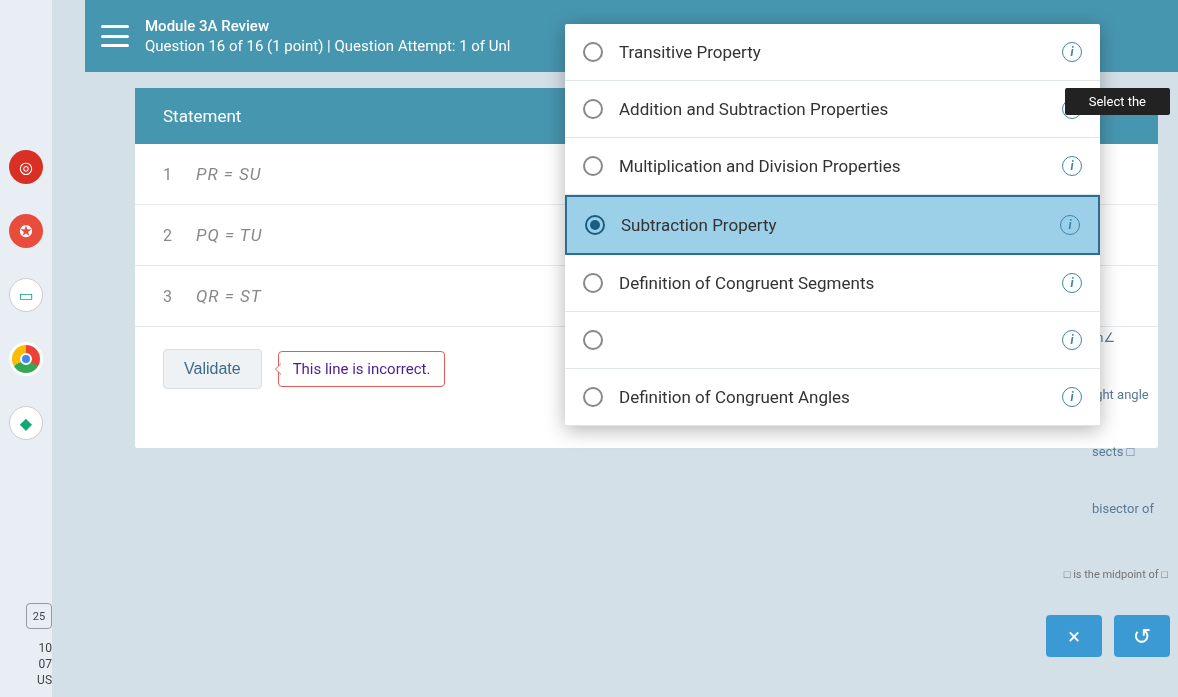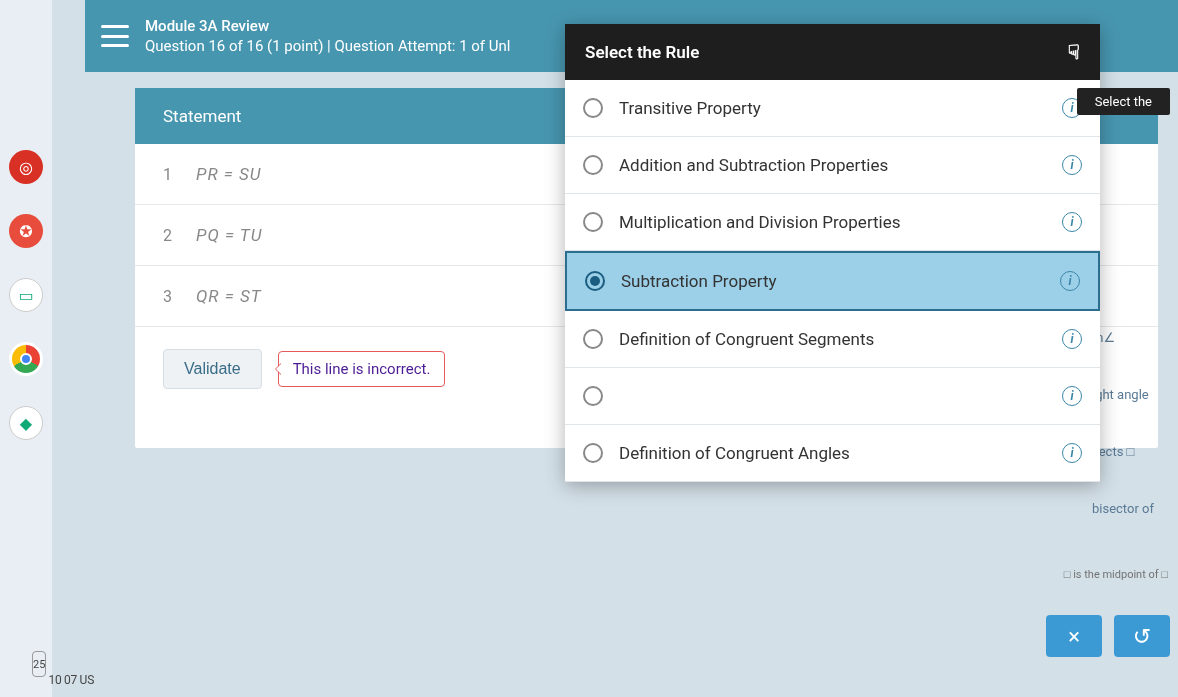--- a/index.html
+++ b/index.html
@@ -46,22 +46,22 @@
     }
     .dock-chrome::after {
       content:'';
       position:absolute; inset:11px;
       border-radius:50%;
       background:#4285f4; border:2px solid #fff;
     }
     .dock-plain { background:#fff; border:1px solid #ccc; color:#1a7; }
     .dock-tray {
       position:absolute; bottom:10px; left:0; right:0;
-      display:flex; flex-direction:row; align-items:flex-end;
-      font-size:12px; color:#444; gap:2px;margin-left:32px;
+      display:flex; flex-direction:column; align-items:flex-end;
+      font-size:12px; color:#444; gap:2px;
     }
     .dock-date { width:26px;height:26px;border:1px solid #999;border-radius:4px;display:flex;align-items:center;justify-content:center;font-size:11px;margin-bottom:10px;}
     
     .topbar {
       position: absolute;
       left: 85px; right: 0; top: 0;
       height: 72px;
       background: #4796b0;
       color: #fff;
       display: flex;
@@ -201,21 +201,21 @@
       font-size: 12px;
       font-weight:bold;
       font-style: italic;
       cursor:pointer;
     }
     
     .tooltip {
       position:absolute;
       right:-70px; top:64px;
       background:#222; color:#fff;
-      padding:6px 18px; font-size:13px;
+      padding:6px 24px; font-size:13px;
       white-space:nowrap;
       border-radius:2px;
     }
     
     .palette {
       position:absolute;
       right:0; top: 330px;
       width: 90px;
       color:#5a7a95;
       font-size:13px;
@@ -291,24 +291,20 @@
     <span class="row-expr">QR = ST</span>
   </div>
 
   <div class="validate-row">
     <button class="validate-btn">Validate</button>
     <div class="error-bubble">This line is incorrect.</div>
   </div>
 </div>
 
 <div class="modal">
-  <div class="modal-header">
-    <span>Select the Rule</span>
-    <span class="pointer-icon">☟</span>
-  </div>
   <div class="tooltip">Select the</div>
 
   <div class="option">
     <div class="opt-left">
       <span class="radio"></span>
       <span>Transitive Property</span>
     </div>
     <span class="info-icon">i</span>
   </div>
   <div class="option">

